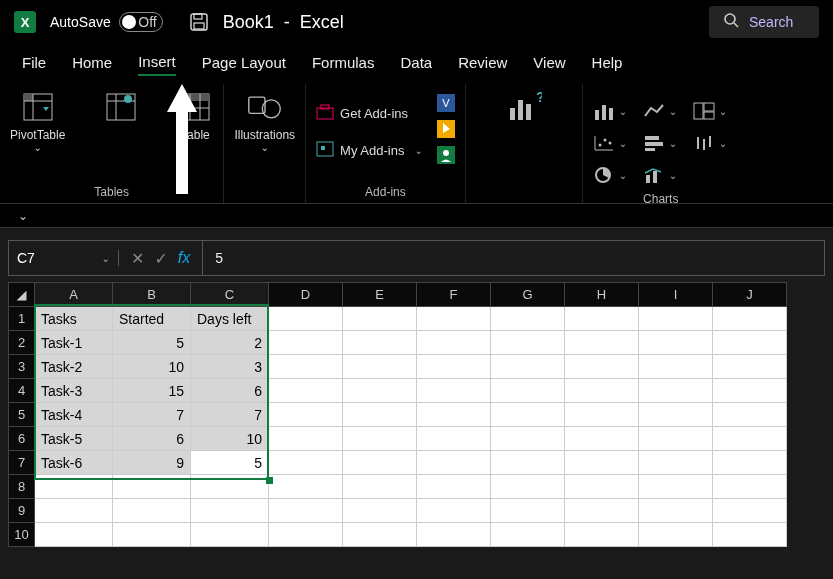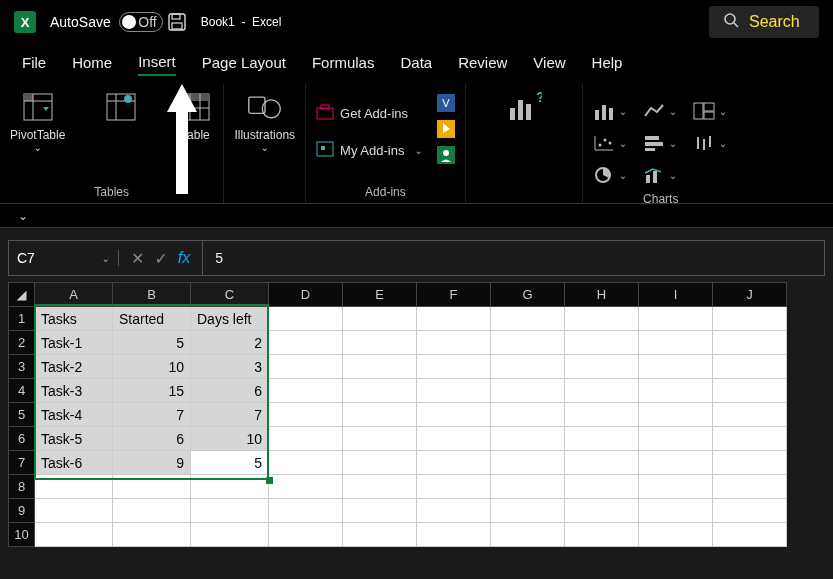--- a/index.html
+++ b/index.html
@@ -1,30 +1,30 @@
 <!DOCTYPE html>
 <html><head>
 <meta charset="utf-8">
 <style>
   * { margin: 0; padding: 0; box-sizing: border-box; font-family: "Segoe UI", Arial, sans-serif; }
   body { background: #1a1a1a; color: #fff; width: 833px; height: 579px; overflow: hidden; position: relative; }
 
   
   .titlebar { display: flex; align-items: center; height: 44px; padding: 0 14px; background: #000; }
   .app-icon { width: 22px; height: 22px; background: #107c41; border-radius: 3px; display: flex; align-items: center; justify-content: center; color: #fff; font-size: 13px; font-weight: bold; margin-right: 14px; }
-  .autosave-wrap { display: flex; align-items: center; margin-right: 4px; }
+  .autosave-wrap { display: flex; align-items: center; margin-right: 26px; }
   .autosave-label { font-size: 14px; margin-right: 8px; }
   .toggle { width: 44px; height: 20px; border-radius: 10px; background: #000; border: 1px solid #888; position: relative; display: flex; align-items: center; }
   .toggle .knob { width: 14px; height: 14px; background: #fff; border-radius: 50%; margin-left: 2px; }
   .toggle .state { font-size: 14px; color:#ccc; position: absolute; right: 5px; }
   .save-icon { width: 20px; height: 20px; margin-right: 14px; display:flex; align-items:center; justify-content:center; }
-  .doc-title { font-size: 12px; }
+  .doc-title { font-size: 18px; }
   .search-wrap { margin-left: auto; display:flex; align-items:center; background:#242424; padding:6px 14px; border-radius:4px; min-width:110px;}
   .search-wrap .mag { margin-right:10px; }
-  .search-placeholder { color:#fde047; font-size:16px; }
+  .search-placeholder { color:#c4b5fd; font-size:14px; }
 
   
   .tabs { display: flex; align-items: center; height: 40px; background: #000; gap: 26px; padding: 0 22px; }
   .tab { font-size: 15px; color: #eee; cursor: pointer; padding-bottom:4px; }
   .tab.active { border-bottom: 2px solid #107c41; }
 
   
   .ribbon { display: flex; background: #000; height: 120px; border-bottom: 1px solid #333; }
   .group { display: flex; flex-direction: column; align-items: center; justify-content: space-between; padding: 6px 10px 4px 10px; border-right: 1px solid #222; }
   .group-row { display:flex; align-items:flex-start; gap:10px; }

